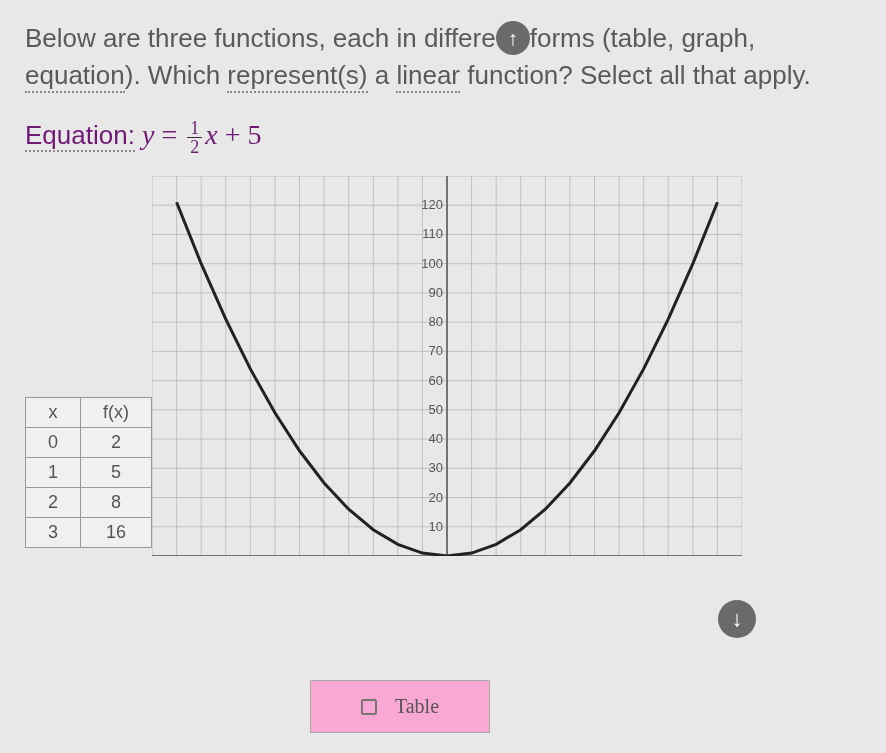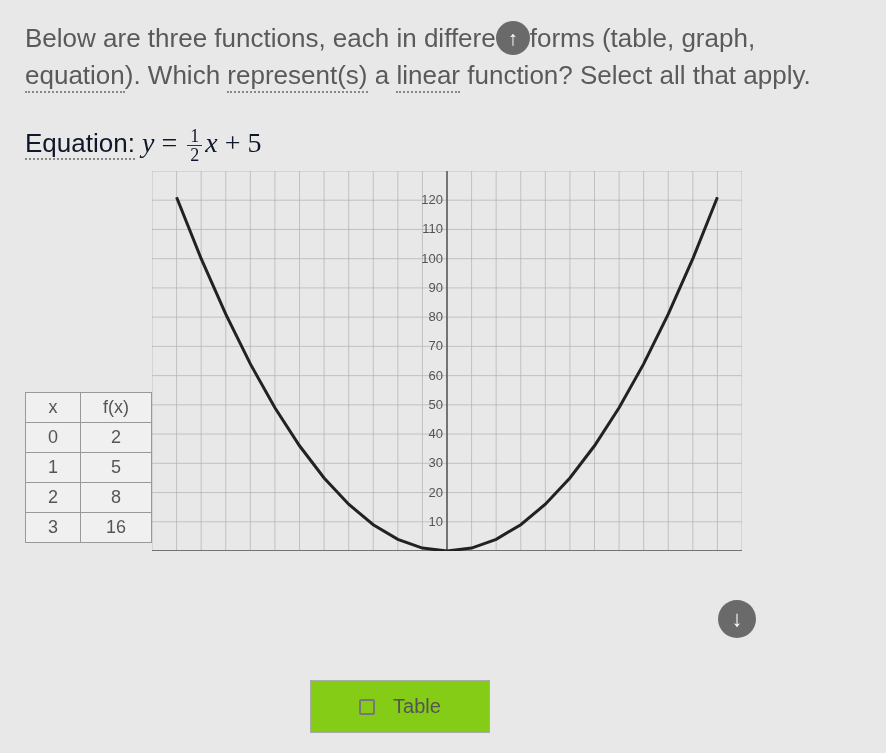--- a/index.html
+++ b/index.html
@@ -9,21 +9,21 @@
       background: #e8e8e8;
       font-family: Arial, sans-serif;
       padding: 20px 25px;
       position: relative;
       color: #4a4a4a;
     }
     .question {
       font-size: 26px;
       line-height: 1.4;
       color: #5a5a5a;
-      margin-bottom: 33px;
+      margin-bottom: 25px;
       position: relative;
     }
     .dotted {
       border-bottom: 2px dotted #888;
       padding-bottom: 1px;
     }
     .badge {
       display: inline-flex;
       width: 34px;
       height: 34px;
@@ -33,22 +33,22 @@
       align-items: center;
       justify-content: center;
       vertical-align: middle;
       position: relative;
       top: -2px;
       font-size: 20px;
       font-weight: bold;
     }
     .equation-line {
       font-size: 26px;
-      color: #0f172a;
-      margin-bottom: 7px;
+      color: #701a75;
+      margin-bottom: 20px;
     }
     .equation-label {
       border-bottom: 2px dotted #888;
     }
     .math {
       font-family: 'Times New Roman', serif;
       font-style: italic;
       font-size: 28px;
     }
     .frac {
@@ -92,29 +92,30 @@
 
     .answer-row {
       position: absolute;
       bottom: 20px;
       left: 310px;
       display: flex;
       gap: 30px;
     }
     .answer-btn {
       border: 1.5px solid #aaa;
-      background: #84cc16;
+      background: #f9a8d4;
       padding: 14px 40px;
       font-size: 20px;
       color: #555;
       display: flex;
       align-items: center;
       gap: 18px;
       min-width: 180px;
       justify-content: center;
+      font-family: Liberation Serif, serif;
     }
     .answer-btn .checkbox {
       width: 16px;
       height: 16px;
       border: 2px solid #777;
       display: inline-block;
       border-radius: 2px;
     }
 
     .down-arrow-badge {

